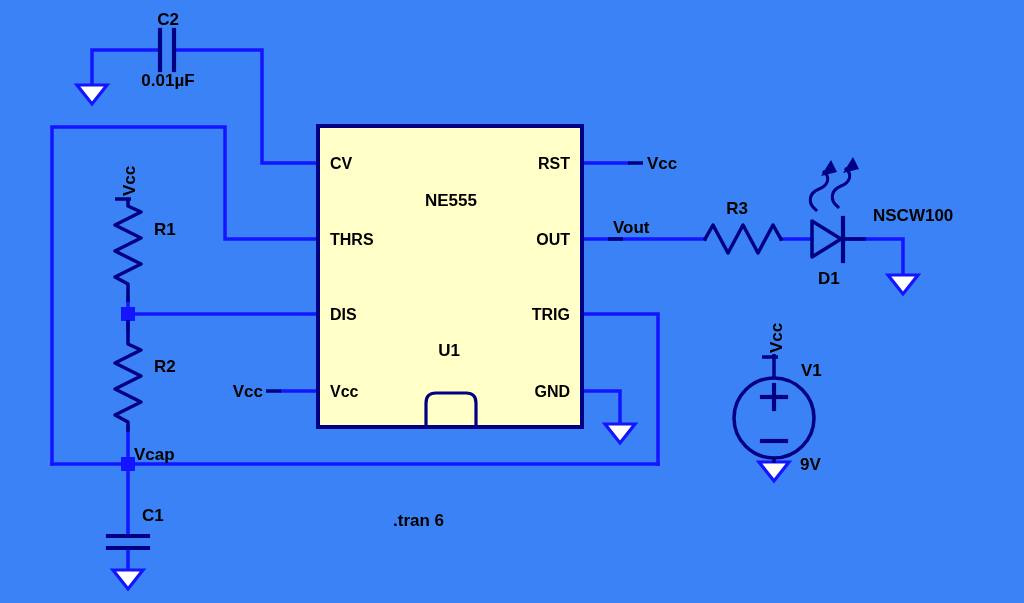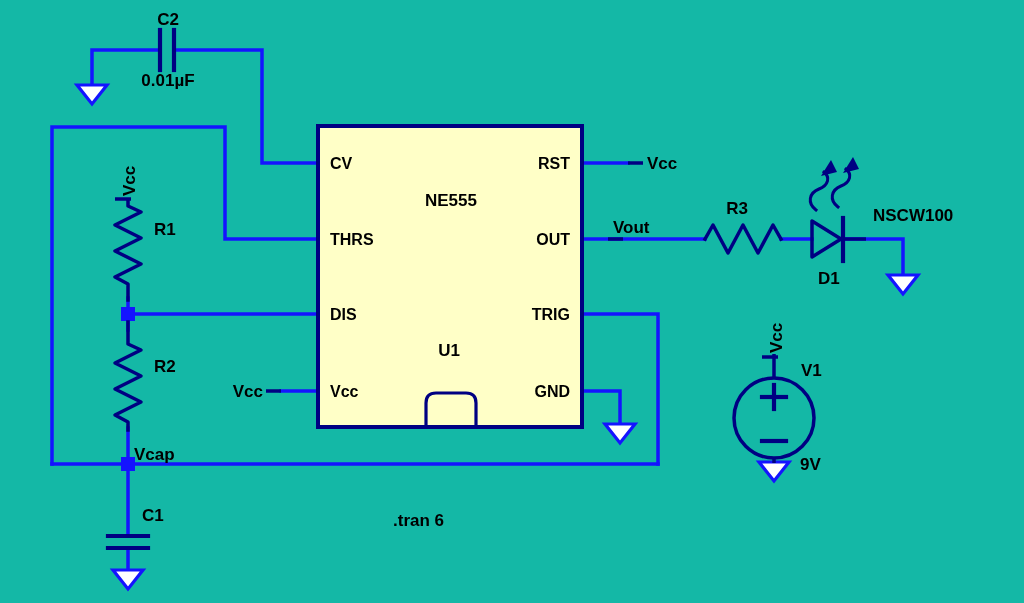--- a/index.html
+++ b/index.html
@@ -1,20 +1,20 @@
 <!DOCTYPE html>
 <html style="--wire: #1414ff; --component: #000082; --text: #000000; --ic_fill: #ffffc7;"><head>
 <meta charset="utf-8">
 <style>
   html, body { margin: 0; padding: 0; background: #ffffff; }
   .canvas {
     position: relative;
     width: 1024px;
     height: 603px;
-    background: #14b8a6;
+    background: #3b82f6;
     overflow: hidden;
     font-family: "Liberation Sans", sans-serif;
   }
   svg { position: absolute; top: 0; left: 0; }
   .wire   { stroke: var(--wire); stroke-width: 3.5; fill: none; stroke-linecap: square; }
   .comp   { stroke: var(--component); stroke-width: 3.5; fill: none; stroke-linecap: square; stroke-linejoin: round; }
   .comp-thick { stroke: var(--component); stroke-width: 4.2; fill: none; stroke-linecap: square; }
   .tick   { stroke: var(--component); stroke-width: 3.5; fill: none; }
   .gnd    { stroke: var(--wire); stroke-width: 3.2; fill: #ffffff; stroke-linejoin: miter; }
   .junction { fill: var(--wire); }

